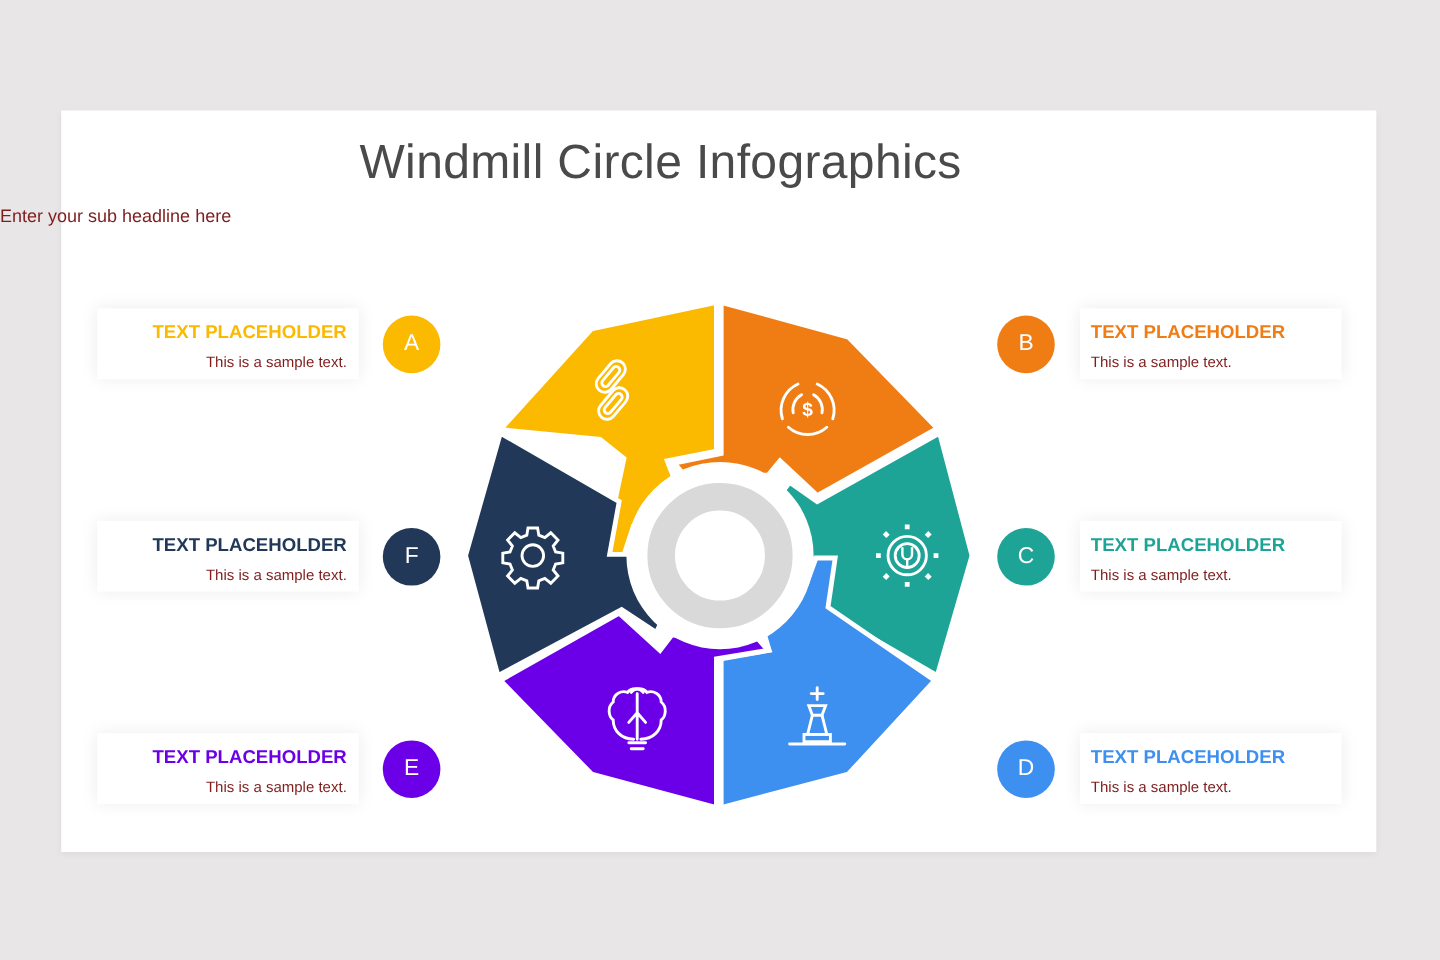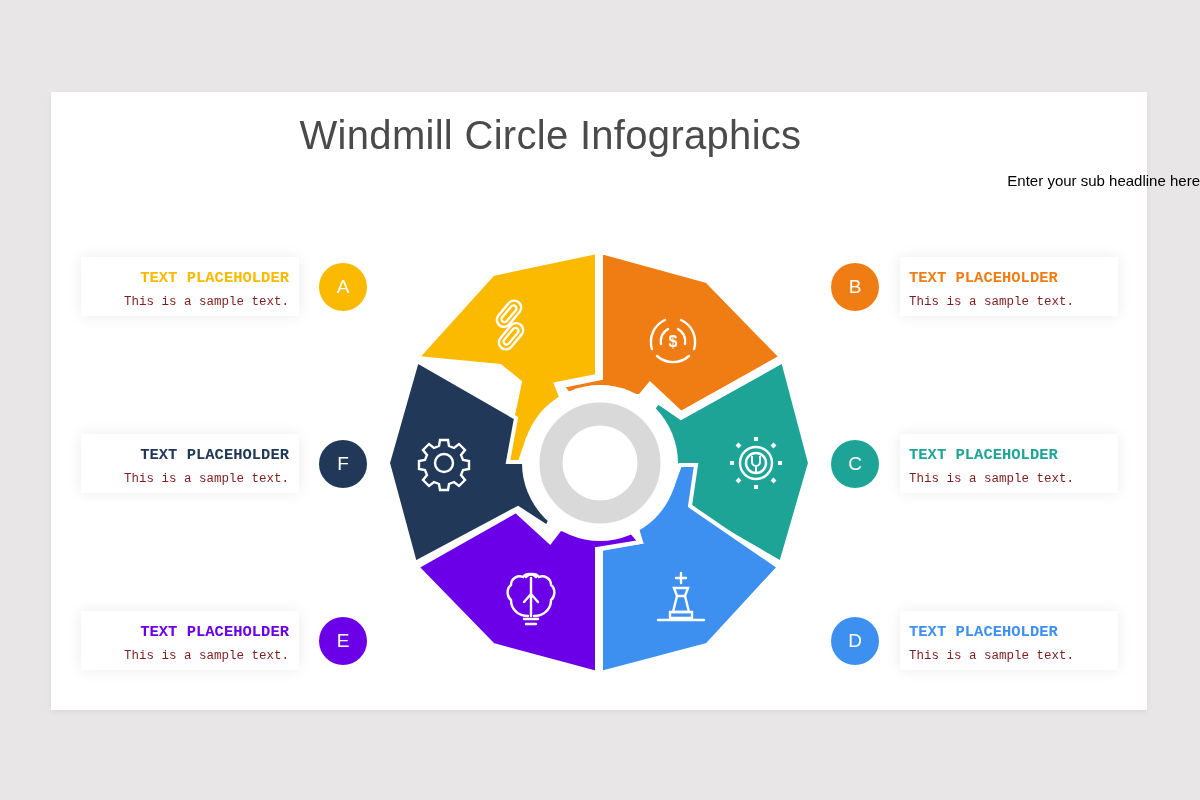--- a/index.html
+++ b/index.html
@@ -13,26 +13,25 @@
     position: absolute; left: 51px; top: 92px; width: 1096px; height: 618px;
     background: #ffffff;
     box-shadow: 0 2px 6px rgba(0,0,0,0.06);
   }
   .title {
     position: absolute; left: 0; width: 1101px; top: 113px;
     text-align: center; font-size: 40px; color: #4a4a4a; letter-spacing: 0.3px;
   }
   .subtitle {
     position: absolute; left: 0; width: 1200px; top: 172px;
-    text-align: right; font-size: 15px; color: #000000;
+    text-align: left; font-size: 15px; color: #7f1d1d;
   }
   .card {
     position: absolute; width: 218px; height: 59px; background: #ffffff;
     box-shadow: 0 0 14px rgba(0,0,0,0.08);
-    font-family: Liberation Mono, monospace;
   }
   .card.left { left: 81px; text-align: right; }
   .card.right { left: 900px; text-align: left; }
   .card .head { position: absolute; top: 12px; font-size: 15.5px; font-weight: bold; white-space: nowrap; }
   .card .body { position: absolute; top: 38px; font-size: 12.5px; color: #7f1d1d; white-space: nowrap; }
   .card.left .head, .card.left .body { right: 10px; }
   .card.right .head, .card.right .body { left: 9px; }
   .badge {
     position: absolute; width: 48px; height: 48px; border-radius: 50%;
     color: #fff; font-size: 19px; line-height: 48px; text-align: center;

